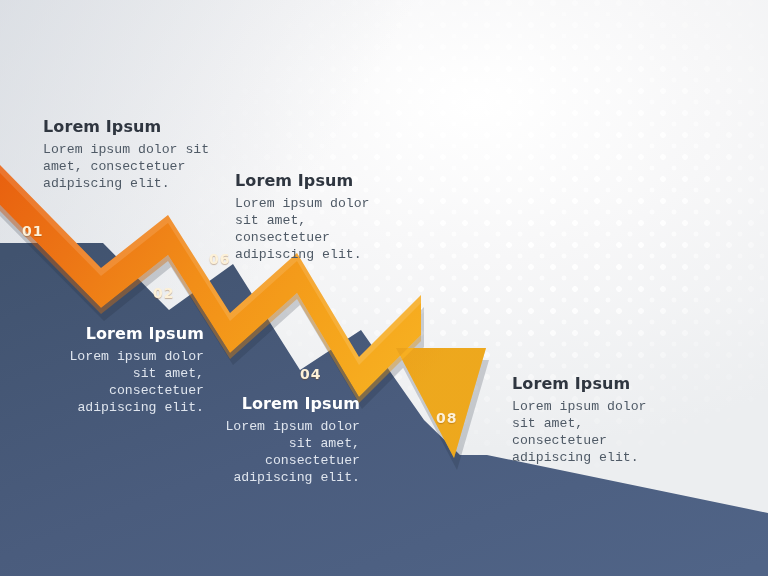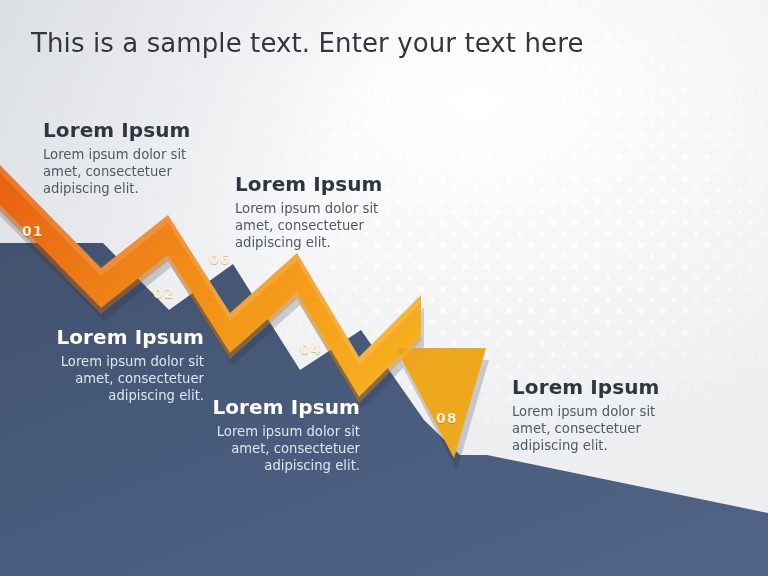--- a/index.html
+++ b/index.html
@@ -50,28 +50,29 @@
     width: 768px;
     height: 576px;
   }
 
   
   .txt {
     position: absolute;
     line-height: 1.30;
   }
   .txt .head {
-    font-size: 20px;
+    font-size: 16px;
     font-weight: bold;
     letter-spacing: 0.1px;
     margin-bottom: 3px;
   }
   .txt .body {
     font-size: 13.2px;
     font-weight: normal;
+    font-family: Liberation Mono, monospace;
   }
   .txt.dark .head { color: #2f3640; }
   .txt.dark .body { color: #4f5a66; }
   .txt.light .head { color: #ffffff; }
   .txt.light .body { color: #dfe5ee; }
   .txt.ralign { text-align: right; }
   .txt.lalign { text-align: left; }
 
   
   #title {
@@ -218,26 +219,25 @@
                L 421,303
                L 359,365
                L 297,261
                L 230,321
                L 168,223
                L 101,276
                L 0,173 Z"></path>
     </g>
   </svg>
 
-  <div id="title">This is a sample text. Enter your text here</div>
 
   <div class="stepnum" style="left:22px;  top:223px;">01</div>
   <div class="stepnum" style="left:153px; top:285px;">02</div>
   <div class="stepnum" style="left:209px; top:251px;">06</div>
-  <div class="stepnum" style="left:300px; top:341px;">04</div>
+  <div class="stepnum" style="left:300px; top:366px;">04</div>
   <div class="stepnum" style="left:436px; top:410px;">08</div>
 
   <div class="txt dark lalign" style="left:43px; top:117px; width:172px;">
     <div class="head">Lorem Ipsum</div>
     <div class="body">Lorem ipsum dolor sit amet, consectetuer adipiscing elit.</div>
   </div>
 
   <div class="txt light ralign" style="left:40px; top:324px; width:164px;">
     <div class="head">Lorem Ipsum</div>
     <div class="body">Lorem ipsum dolor sit amet, consectetuer adipiscing elit.</div>

